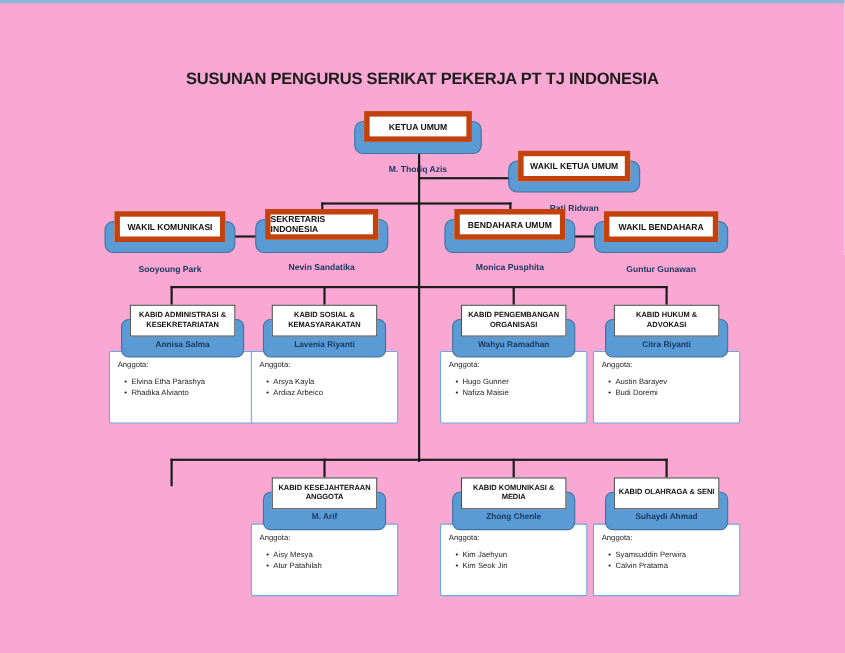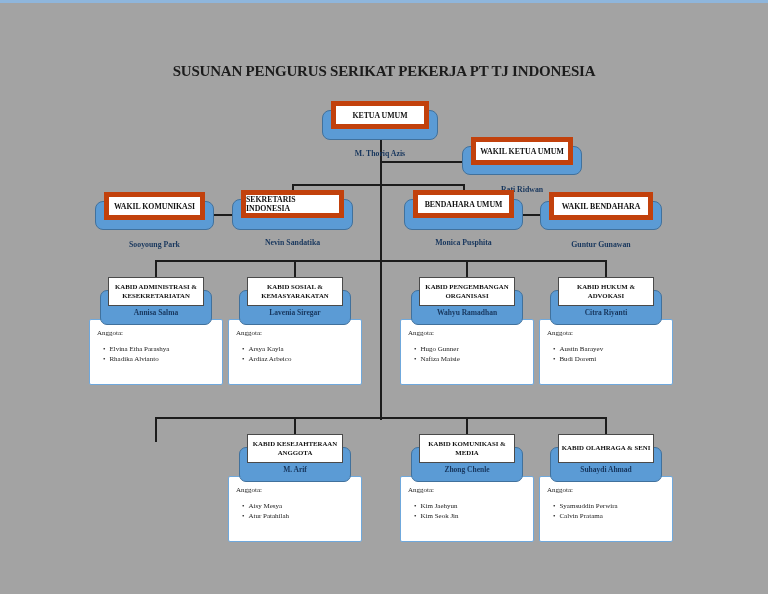--- a/index.html
+++ b/index.html
@@ -1,18 +1,18 @@
 <!DOCTYPE html>
 <html><head>
 <meta charset="utf-8">
 <style>
   html,body{margin:0;padding:0;background:#ffffff;}
   #stage{
-    position:relative;width:768px;height:594px;background:#a3a3a3;
-    font-family:Liberation Serif, serif;overflow:hidden;
+    position:relative;width:768px;height:594px;background:#f9a8d4;
+    font-family:Liberation Sans, sans-serif;overflow:hidden;
   }
   .top-strip{position:absolute;left:0;top:0;width:768px;height:3px;background:#8fb6dc;}
   .title{
     position:absolute;left:0;top:63px;width:768px;text-align:center;
     font-size:15px;font-weight:700;color:#1c1c1c;letter-spacing:-0.2px;
   }
   
   .cline{position:absolute;background:#1c1c1c;}
   
   .exec{position:absolute;}
@@ -38,21 +38,21 @@
   .member-row.first{margin-top:8px;}
   .bullet{margin-right:4px;font-size:7px;line-height:8px;}
   .kabid-blue{position:absolute;left:11px;right:11px;top:13px;height:33px;background:#5b9bd5;
     border:1px solid #41719c;border-radius:7px;z-index:2;}
   .kabid-name{position:absolute;left:11px;right:11px;top:31px;text-align:center;
     font-size:7.5px;font-weight:700;color:#17365d;z-index:3;}
   .kabid-label{position:absolute;left:19px;right:19px;top:0;min-height:23px;background:#ffffff;
     border:1px solid #4a4a4a;display:flex;align-items:center;justify-content:center;
     font-size:6.8px;line-height:8.6px;font-weight:700;color:#111;text-align:center;
     padding:2px 1px;z-index:4;}
-  .r1c1{left:89px;top:277px;}  .r1c2{left:228px;top:277px;}
+  .r1c1{left:99px;top:277px;}  .r1c2{left:228px;top:277px;}
   .r1c3{left:400px;top:277px;} .r1c4{left:539px;top:277px;}
   .r2c1{left:89px;top:434px;}  .r2c2{left:228px;top:434px;}
   .r2c3{left:400px;top:434px;} .r2c4{left:539px;top:434px;}
 </style>
 </head>
 <body>
 
 <div id="stage">
   <div class="top-strip"></div>
   <div class="title">SUSUNAN PENGURUS SERIKAT PEKERJA PT TJ INDONESIA</div>
@@ -128,21 +128,21 @@
       <div class="member-row first">
           <span class="bullet">•</span>
           <span>Arsya Kayla</span>
         </div>
       <div class="member-row">
           <span class="bullet">•</span>
           <span>Ardiaz Arbeico</span>
         </div>
     </div>
     <div class="kabid-blue"></div>
-    <div class="kabid-name">Lavenia Siregar</div>
+    <div class="kabid-name">Lavenia Riyanti</div>
     <div class="kabid-label">KABID SOSIAL &amp; KEMASYARAKATAN</div>
   </div>
   <div class="kabid r1c3">
     <div class="kabid-panel">
       <div class="anggota-label">Anggota:</div>
       <div class="member-row first">
           <span class="bullet">•</span>
           <span>Hugo Gunner</span>
         </div>
       <div class="member-row">

